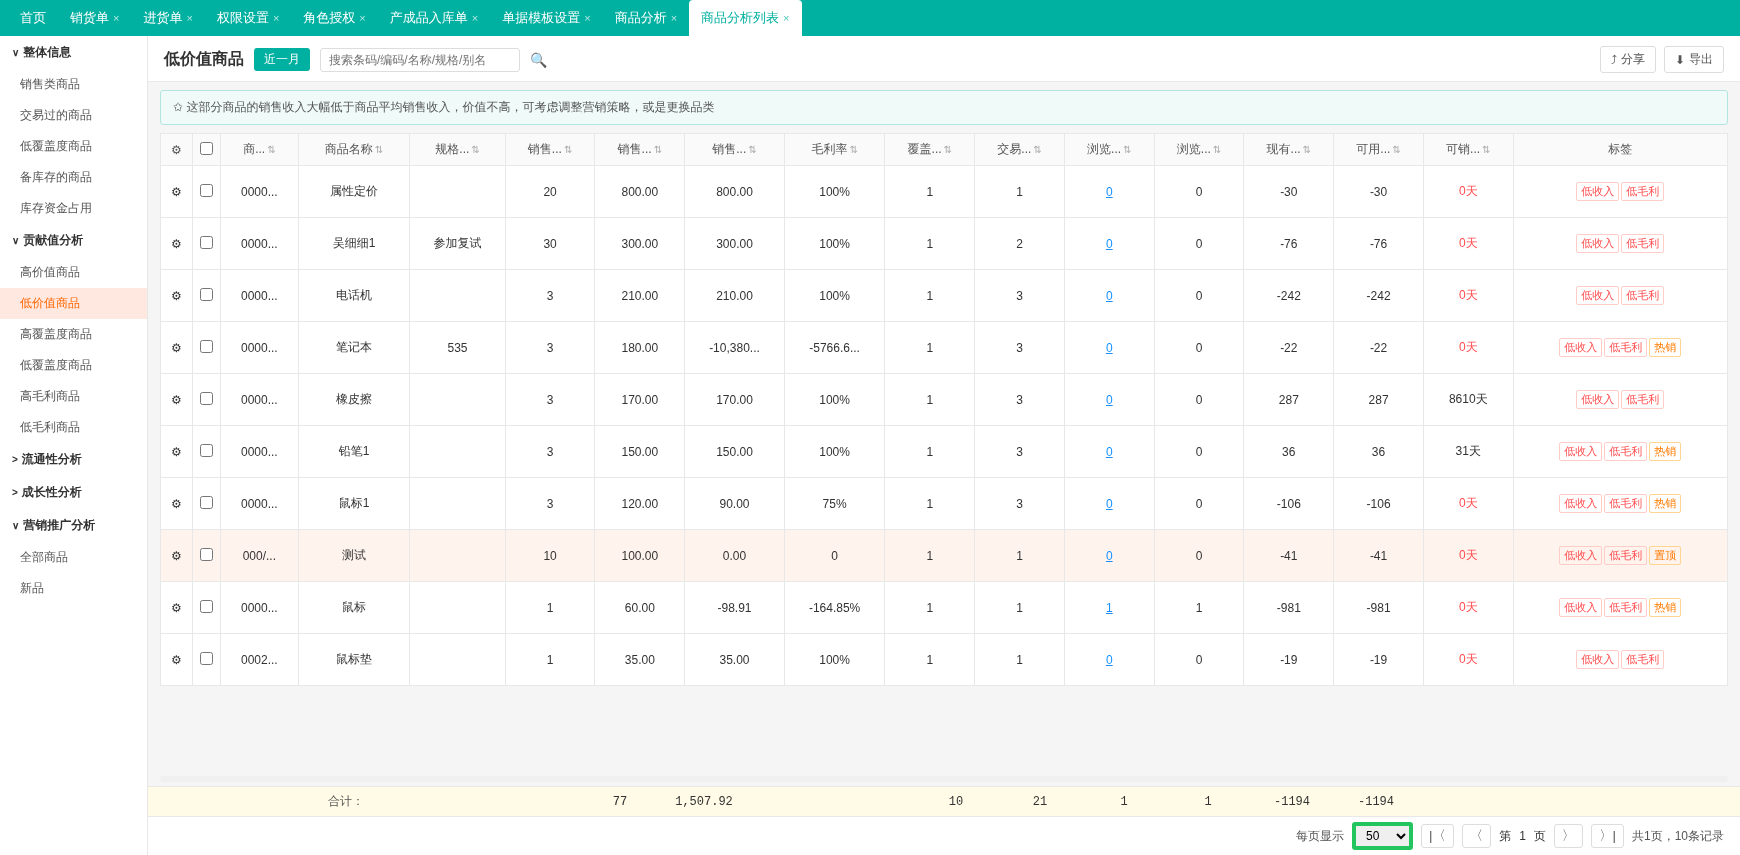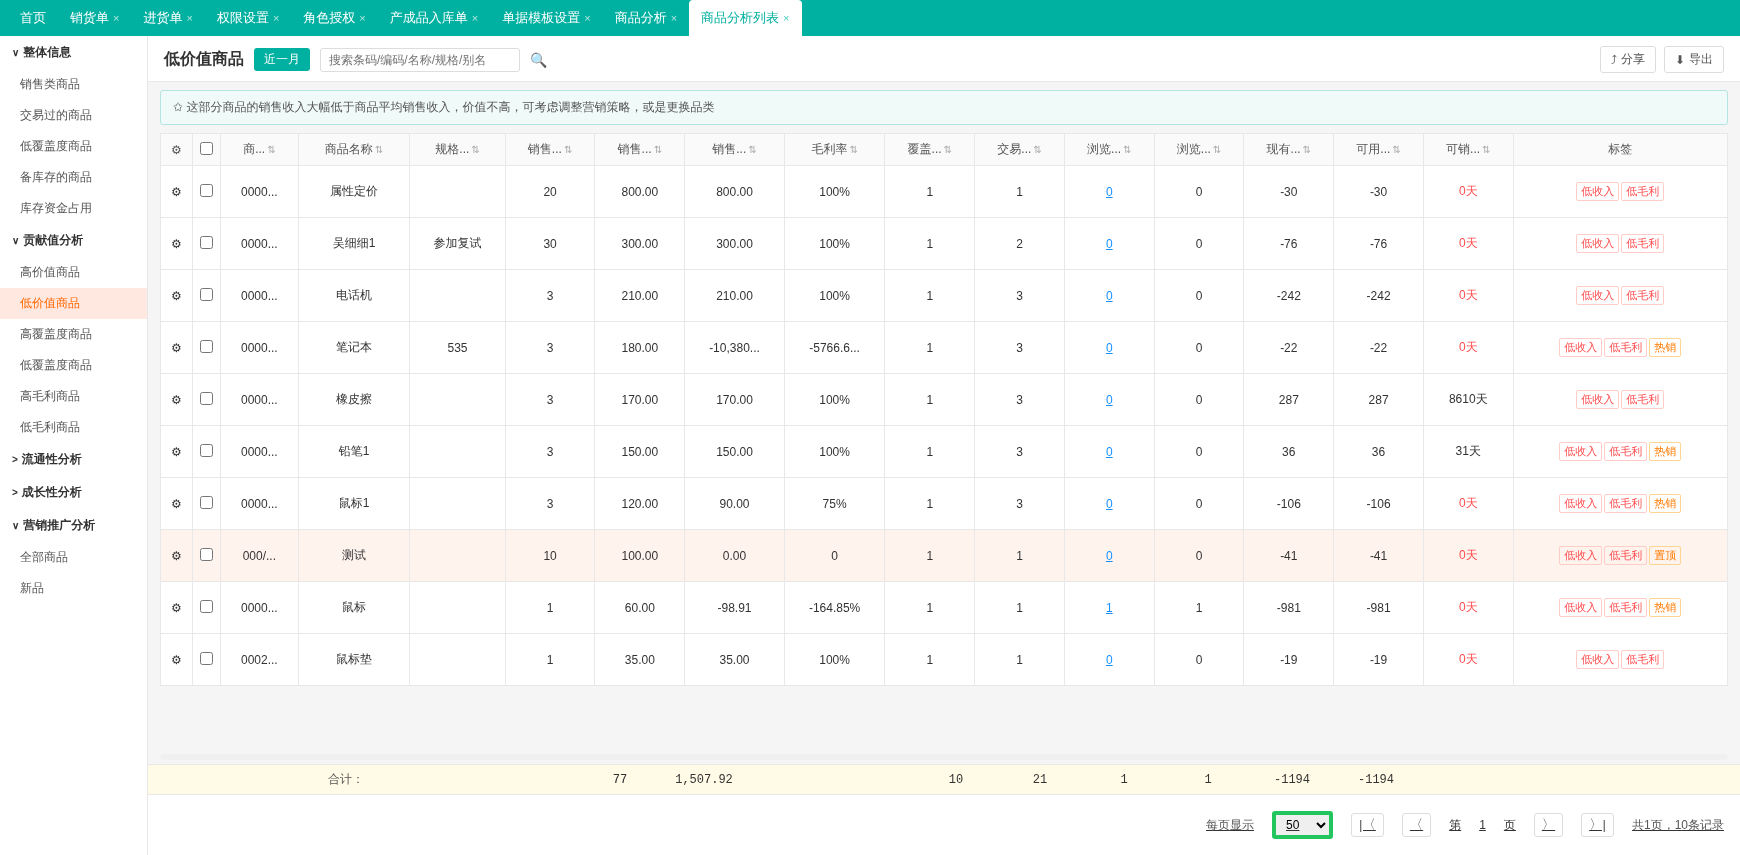--- a/index.html
+++ b/index.html
@@ -48,21 +48,21 @@
     .tag-red { color: #ff4d4f; border-color: #ffccc7; }
     .tag-orange { color: #ff7a00; border-color: #ffd591; }
     .link { color: #1890ff; text-decoration: underline; cursor: pointer; }
     td.name-col { text-align: center; }
 
     
     .footer-total { background: #fffbe6; border-top: 1px solid #e8e8e8; padding: 6px 12px; display: flex; align-items: center; font-size: 12px; flex-shrink: 0; font-family: Liberation Mono, monospace; }
     .total-label { width: 220px; text-align: right; padding-right: 16px; color: #555; }
 
     
-    .pagination-bar { background: #fff; border-top: 1px solid #e8e8e8; padding: 16px 16px; display: flex; align-items: center; justify-content: flex-end; gap: 18px; font-size: 12px; flex-shrink: 0; text-decoration: underline; }
+    .pagination-bar { background: #fff; border-top: 1px solid #e8e8e8; padding: 5px 16px; display: flex; align-items: center; justify-content: flex-end; gap: 8px; font-size: 12px; flex-shrink: 0; }
     .page-size-label { color: #555; }
     .page-size-select { border: 4px solid #22c55e; border-radius: 3px; padding: 2px 6px; font-size: 12px; }
     .page-btn { border: 1px solid #ddd; background: #fff; border-radius: 3px; padding: 2px 7px; cursor: pointer; color: #555; }
     .page-btn:disabled { color: #ccc; cursor: default; }
     .page-total { color: #555; }
     .scrollbar-area { background: #f0f0f0; height: 6px; margin: 0 12px 4px; border-radius: 3px; cursor: pointer; }
 
     
     .gear-col { width: 32px; }
     .checkbox-col { width: 28px; }

